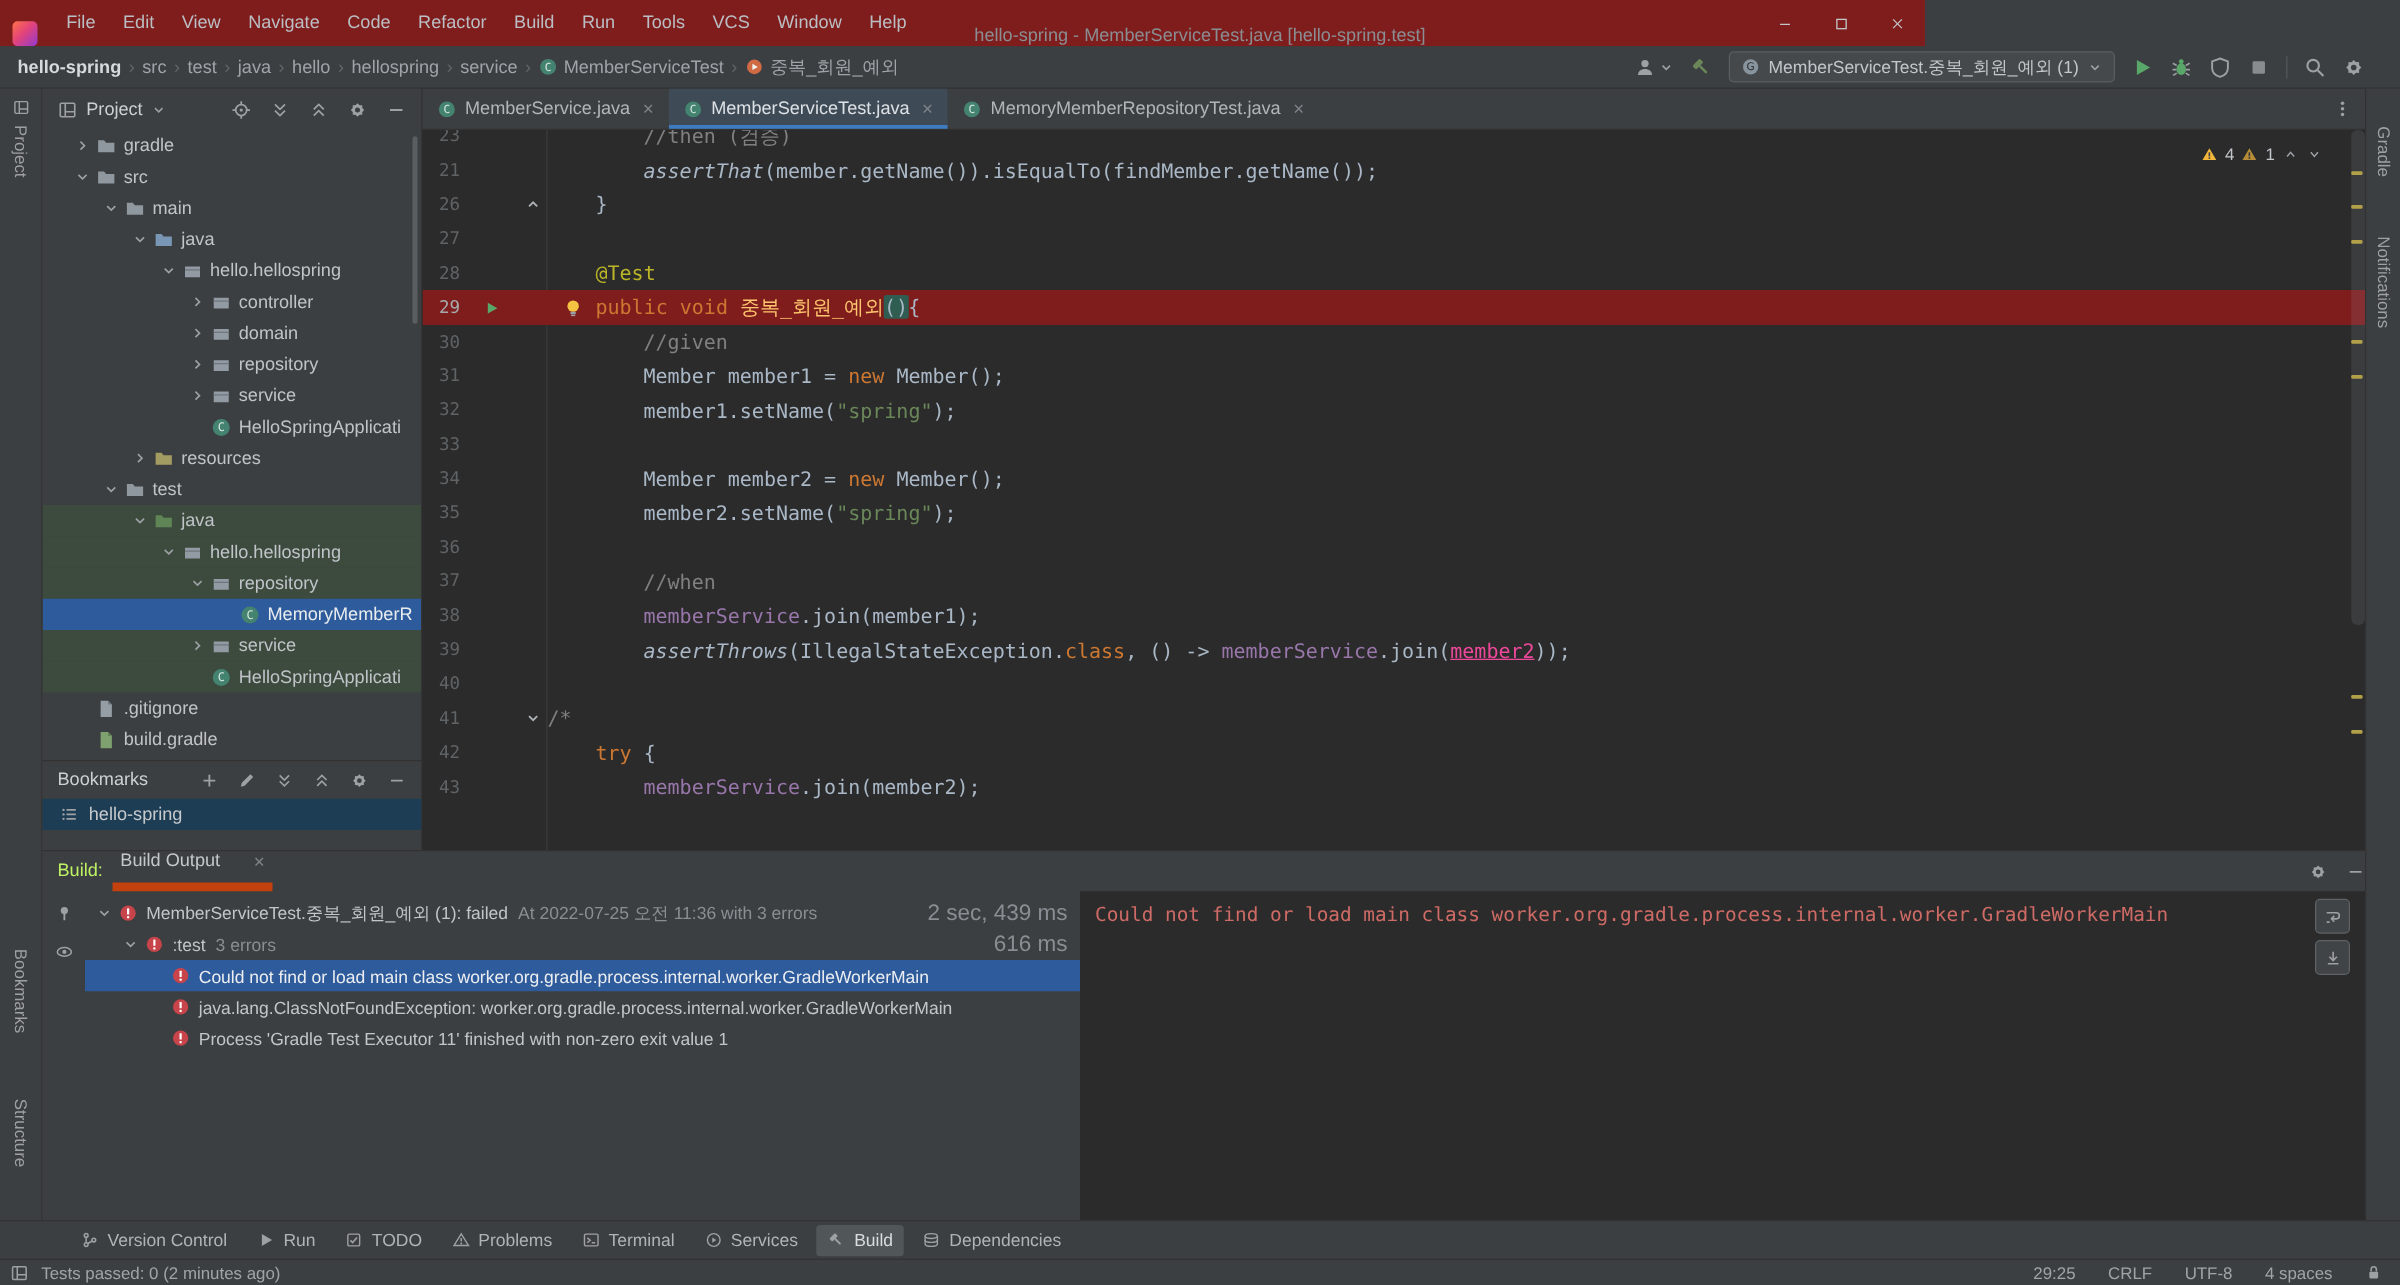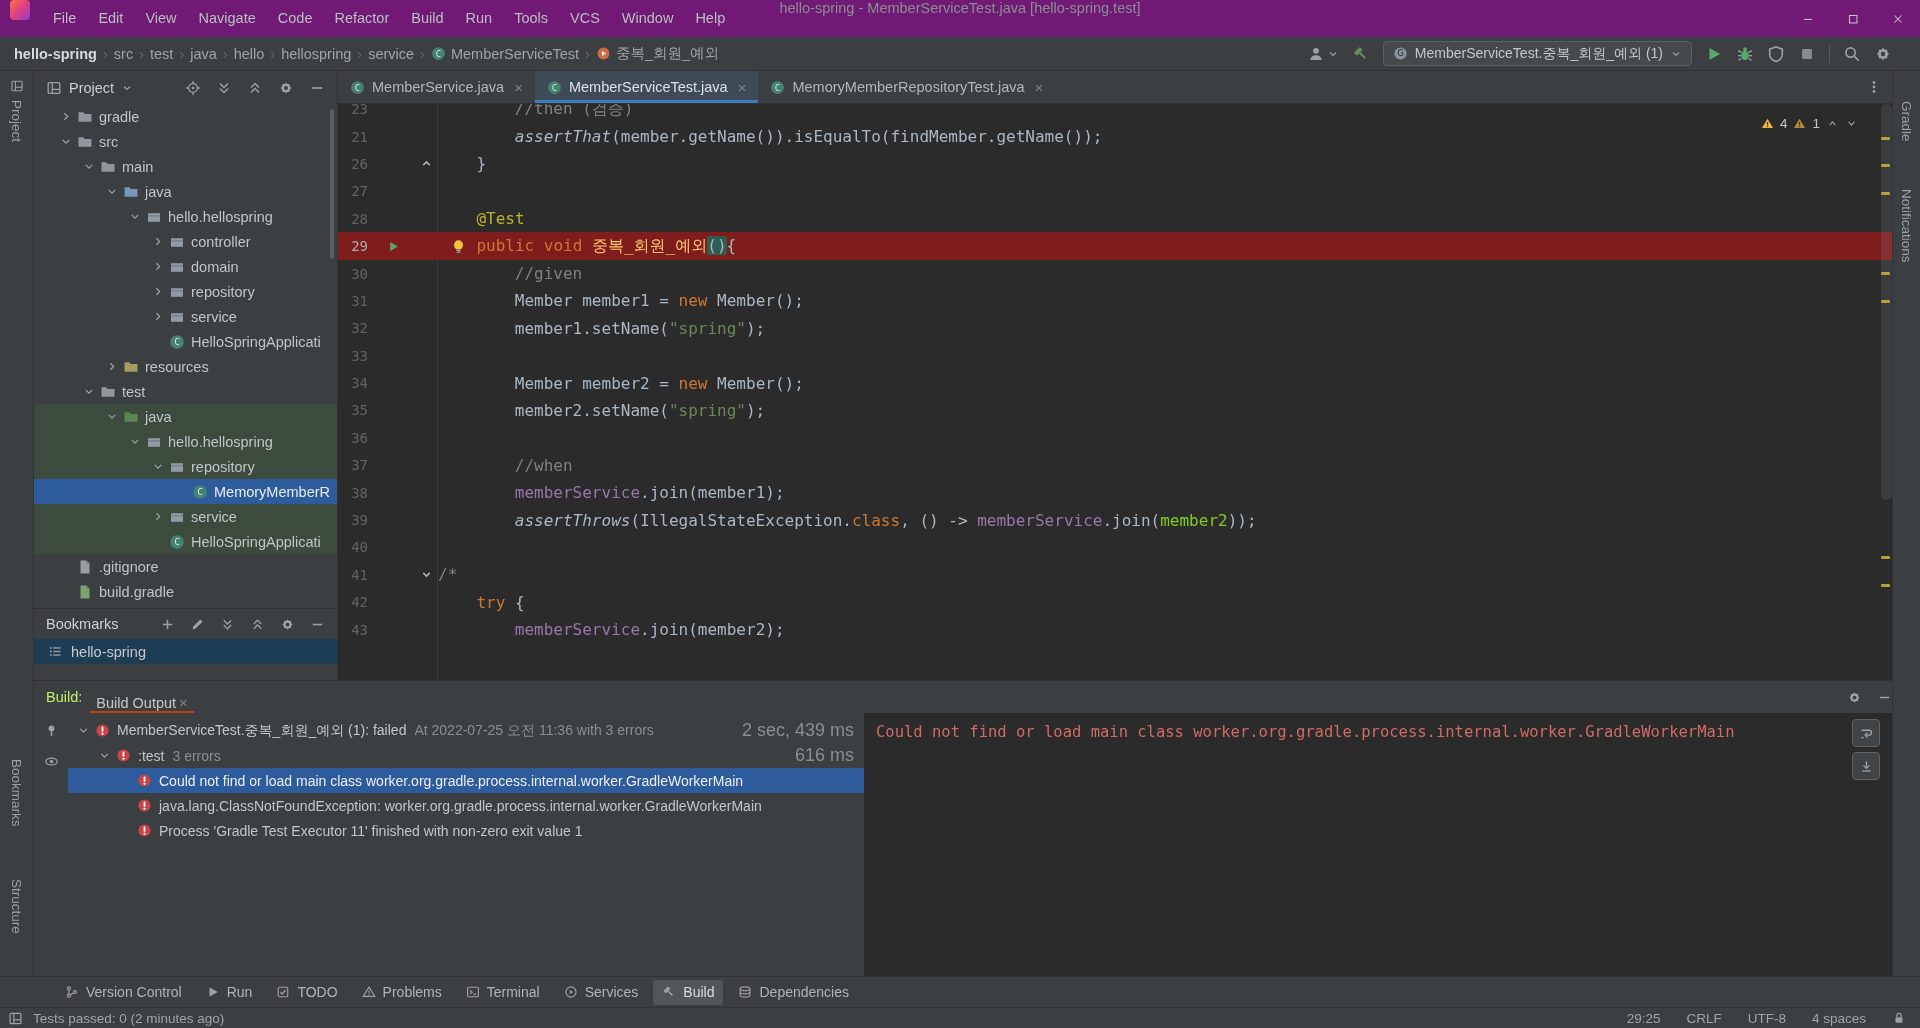--- a/index.html
+++ b/index.html
@@ -6,21 +6,21 @@
   html,body{width:1920px;height:1028px;overflow:hidden;background:#2b2b2b}
   body{font-family:"Liberation Sans","DejaVu Sans",sans-serif;font-size:15px;color:#bbbec3}
   .app{position:relative;width:1920px;height:1028px;background:#3c3f41;overflow:hidden}
   .icon{display:inline-flex;width:16px;height:16px;flex:none;align-items:center;justify-content:center;vertical-align:middle}
   .icon svg{width:100%;height:100%;display:block}
   .i12{width:12px;height:12px}.i13{width:13px;height:13px}.i14{width:14px;height:14px}
   .i15{width:15px;height:15px}.i16{width:16px;height:16px}.i18{width:18px;height:18px}
   .dim{opacity:.7}
 
   
-  .titlebar{position:absolute;left:0;top:0;width:1920px;height:37px;background:#701a75;display:flex;align-items:flex-start}
+  .titlebar{position:absolute;left:0;top:0;width:1540px;height:37px;background:#7f1d1d;display:flex;align-items:flex-end}
   .logo{width:20px;height:20px;margin:0 12px 0 10px;border-radius:4px;flex:none;
         background:linear-gradient(135deg,#ff7247 0%,#e3447a 45%,#9039d0 100%)}
   .menubar{display:flex;height:37px}
   .menu-item{padding:0 11px;line-height:37px;color:#bbbec3;font-size:14.5px;cursor:default}
   .wintitle{position:absolute;left:960px;transform:translateX(-50%);color:#8a8e93;font-size:14.5px;white-space:nowrap}
   .winbtns{margin-left:auto;display:flex;height:37px}
   .winbtn{width:45px;height:37px;display:flex;align-items:center;justify-content:center}
 
   
   .navbar{position:absolute;left:0;top:37px;width:1920px;height:34px;background:#3c3f41;border-bottom:1px solid #323232;display:flex;align-items:center}
@@ -76,32 +76,32 @@
   .lnum{width:30px;text-align:right;color:#606366;font-size:14px;font-family:"DejaVu Sans Mono",monospace}
   .cline.cur .lnum{color:#a7aaad}
   .gicon{margin-left:15px;width:20px;height:16px;display:inline-flex;align-items:center;justify-content:center}
   .gicon svg,.gfold svg{width:13px;height:13px}
   .gfold{margin-left:15px;width:16px;height:16px;display:inline-flex;align-items:center;justify-content:center}
   .codetext{flex:none}
   .bulb{position:absolute;left:112px;top:5.5px;width:17px;height:17px}
   .tk-pln{color:#a9b7c6}.tk-kw{color:#cc7832}.tk-cmt{color:#808080}.tk-str{color:#6a8759}
   .tk-fld{color:#9876aa}.tk-mdc{color:#ffc66d}.tk-ann{color:#bbb529}
   .tk-sm{color:#a9b7c6;font-style:italic}
-  .tk-und{color:#84cc16;}
+  .tk-und{color:#ec4899;text-decoration:underline}
   .tk-hlb{background:#3b4b42;border-radius:2px}
   .tk-phl{background:#2f5d52;border-radius:2px}
   .inspect{position:absolute;top:12px;right:34px;display:flex;align-items:center;gap:6px;font-size:13.5px;color:#c2c6cb;z-index:5}
   .wmark{position:absolute;right:2px;width:9px;height:3px;background:#b3a14a;border-radius:1px;z-index:3}
   .vthumb{position:absolute;right:0;top:0;width:11px;height:396px;background:rgba(170,180,190,.13);border-radius:5px;z-index:2}
 
   
   .build{position:absolute;left:34px;top:680px;width:1858px;height:296px;background:#3c3f41;border-top:1px solid #323232}
   .bhead{display:flex;align-items:center;height:32px;padding-left:12px}
   .bheadlabel{color:#bef264;margin-right:8px;font-size:14.5px}
-  .btab{display:flex;align-items:flex-end;gap:0;height:100%;padding:0 6px;color:#c4c8cc;font-size:14.5px;border-bottom:2px solid #c2410c}
+  .btab{display:flex;align-items:flex-start;gap:24px;height:100%;padding:0 6px;color:#c4c8cc;font-size:14.5px;border-bottom:7px solid #c2410c}
   .bcol{position:absolute;left:0;top:32px;bottom:0;width:34px;display:flex;flex-direction:column;align-items:center;padding-top:10px;gap:16px}
   .btree{position:absolute;left:34px;top:32px;width:796px;bottom:0;padding-top:5px;overflow:hidden}
   .brow{position:relative;height:25px;display:flex;align-items:center;font-size:14px;color:#c2c6ca;white-space:nowrap;overflow:hidden}
   .brow.selected{background:#2d5b9b;color:#eceef1}
   .bch{width:15px;margin-right:4px}
   .bico{margin-right:7px}
   .brow .sub{color:#8a8e94;margin-left:8px}
   .brow .time{position:absolute;right:10px;color:#8a8e94;font-size:18px}
   .bconsole{position:absolute;left:830px;top:32px;right:0;bottom:0;background:#2b2b2b;padding:8px 48px 0 12px;font-family:"DejaVu Sans Mono","Liberation Mono",monospace;font-size:15.5px;color:#cf6b66;line-height:23px}
   .cline2{white-space:pre}

